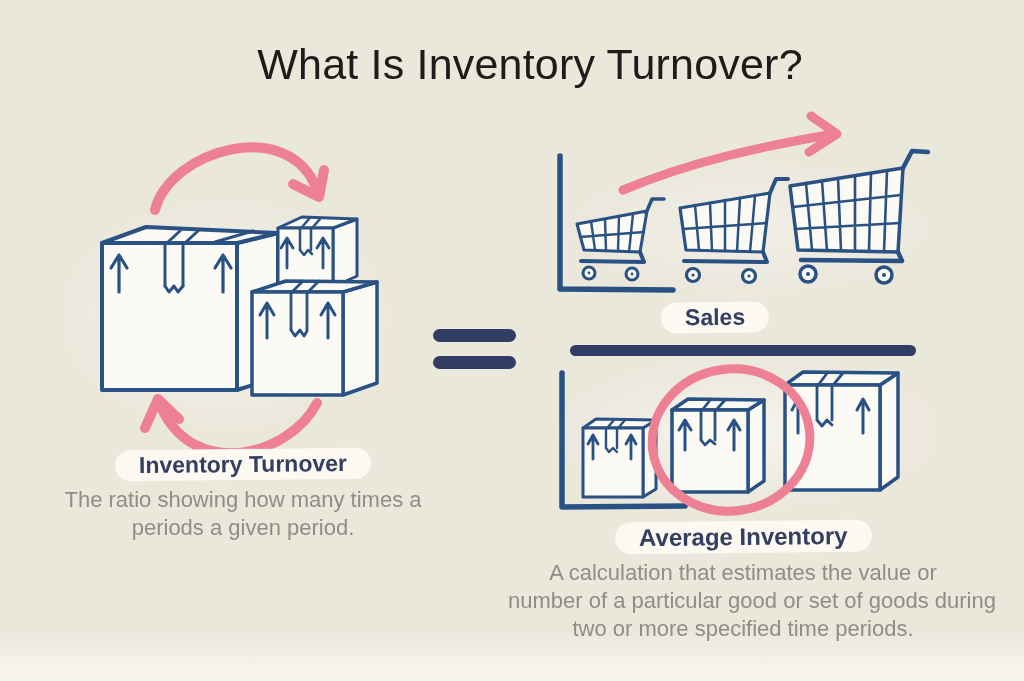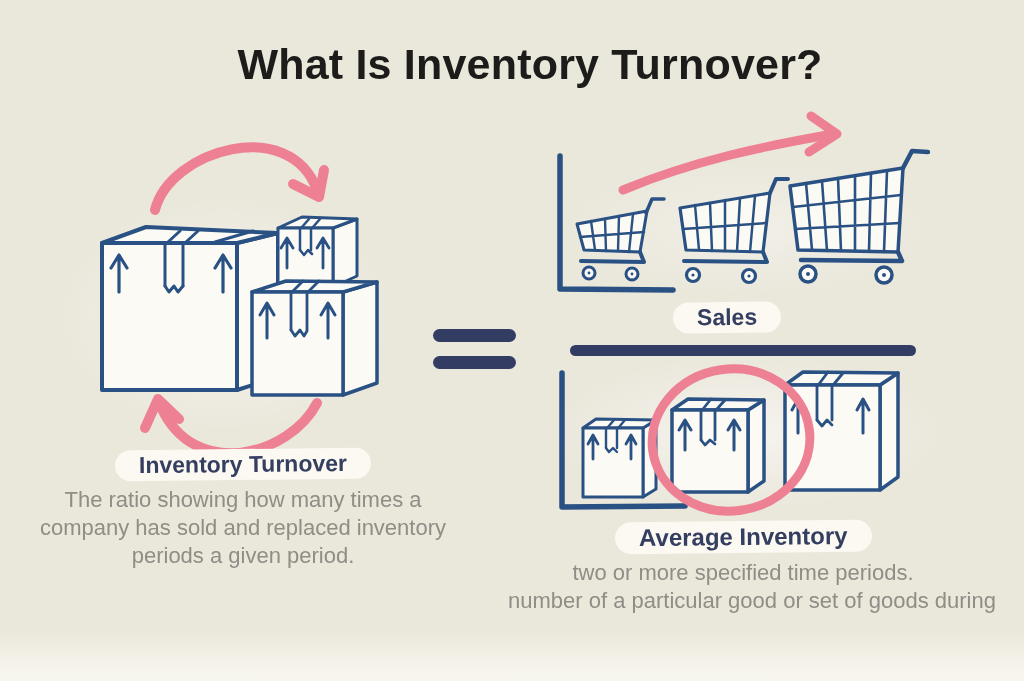--- a/index.html
+++ b/index.html
@@ -9,37 +9,37 @@
     font-family:"Liberation Sans", sans-serif;
   }
   .patch{position:absolute;pointer-events:none;}
   .patch1{left:55px;top:195px;width:340px;height:240px;background:radial-gradient(ellipse at center, rgba(255,255,255,.6) 0%, rgba(255,255,255,0) 70%);}
   .patch2{left:552px;top:355px;width:390px;height:155px;background:radial-gradient(ellipse at center, rgba(255,255,255,.55) 0%, rgba(255,255,255,0) 72%);}
   .patch3{left:558px;top:158px;width:380px;height:140px;background:radial-gradient(ellipse at center, rgba(255,255,255,.35) 0%, rgba(255,255,255,0) 70%);}
   .patch4{left:0px;top:630px;width:1024px;height:51px;background:linear-gradient(180deg, rgba(255,255,255,0) 0%, rgba(252,251,245,.7) 85%);}
 
   .title{
     position:absolute;left:0;right:0;top:40px;text-align:center;
-    font-size:43px;font-weight:700;color:#1d1c1a;letter-spacing:.2px;margin-left:36px;
+    font-size:43px;font-weight:400;color:#1d1c1a;letter-spacing:.2px;margin-left:36px;
   }
 
   .illu{position:absolute;}
   .illu-left{left:55px;top:100px;}
   .illu-carts{left:545px;top:108px;}
   .illu-boxes{left:545px;top:358px;}
 
   .eq-bar{position:absolute;left:433px;width:83px;height:13px;border-radius:7px;background:#333d63;}
   .eq-top{top:329px;}
   .eq-bottom{top:356px;}
 
   .fraction-bar{position:absolute;left:570px;top:345px;width:346px;height:11px;border-radius:6px;background:#333d63;}
 
   .caption{position:absolute;text-align:center;}
   .caption-left{left:28px;top:449px;width:430px;}
-  .caption-sales{left:545px;top:302px;width:365px;}
+  .caption-sales{left:533px;top:302px;width:365px;}
   .caption-avg{left:508px;top:521px;width:470px;}
 
   .hl{
     display:inline-block;background:#fbf9f1;border-radius:20px;
     padding:2px 24px;transform:rotate(-0.6deg);
     color:#343e60;font-weight:bold;white-space:nowrap;
   }
   .hl-big{font-size:24px;}
   .hl-mid{font-size:23px;}
 
@@ -97,21 +97,20 @@
         <path d="M262,303 C235,355 140,382 106,307"></path>
         <path d="M90,328 L103,299 L124,319"></path>
       </g>
     </g>
   </svg>
 
   <div class="caption caption-left">
     <span class="hl hl-mid">Inventory Turnover</span>
     <div class="desc">
       <div>The ratio showing how many times a</div>
-      <div>company has sold and replaced inventory</div>
       <div>periods a given period.</div>
     </div>
   </div>
 
   <div>
     <div class="eq-bar eq-top"></div>
     <div class="eq-bar eq-bottom"></div>
   </div>
 
   <svg class="illu illu-carts" width="400" height="200" viewBox="0 0 400 200">
@@ -193,17 +192,18 @@
         <path fill="none" stroke-width="2.8" d="M272,62 L277,68 L282,62 L287,67"></path>
         <path fill="none" stroke-width="3" d="M253,75 V43 M247,52 L253,41 L259,52 M318,75 V43 M312,52 L318,41 L324,52"></path>
       </g>
     </g>
     <ellipse cx="186" cy="82" rx="79" ry="71" transform="rotate(-8 186 82)" fill="none" stroke="#ee8094" stroke-width="9"></ellipse>
   </svg>
 
   <div class="caption caption-avg">
     <span class="hl hl-big">Average Inventory</span>
     <div class="desc">
+      <div>A calculation that estimates the value or</div>
+      <div>number of a particular good or set of goods during</div>
       <div>two or more specified time periods.</div>
-      <div>number of a particular good or set of goods during</div>
     </div>
   </div>
 </div>
 
 </body></html>

